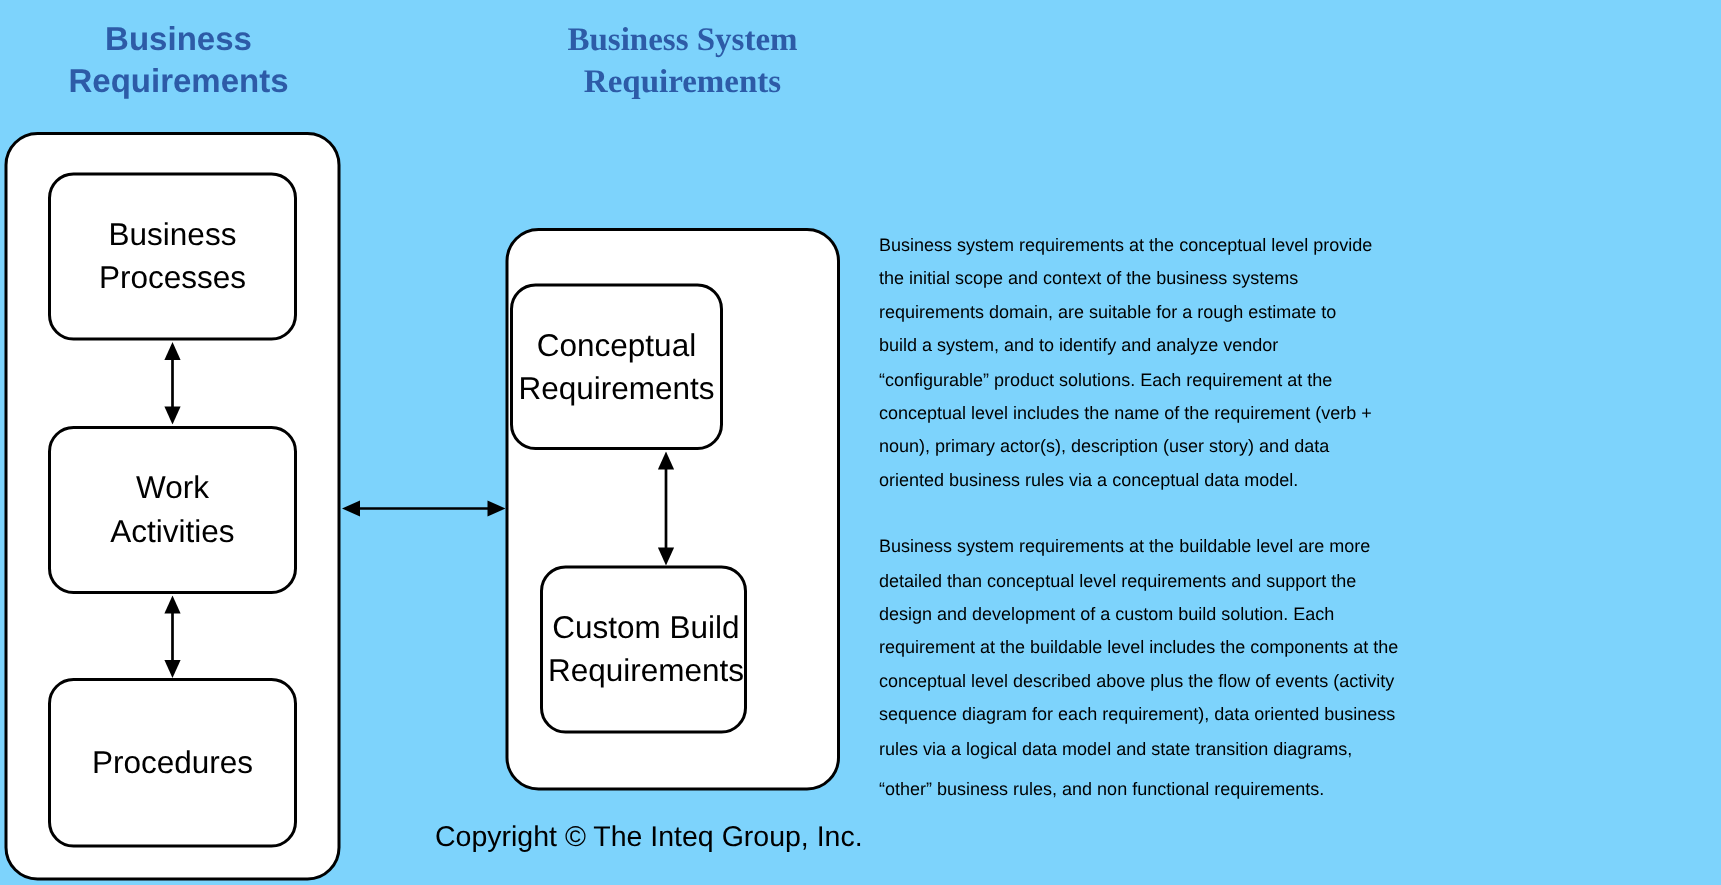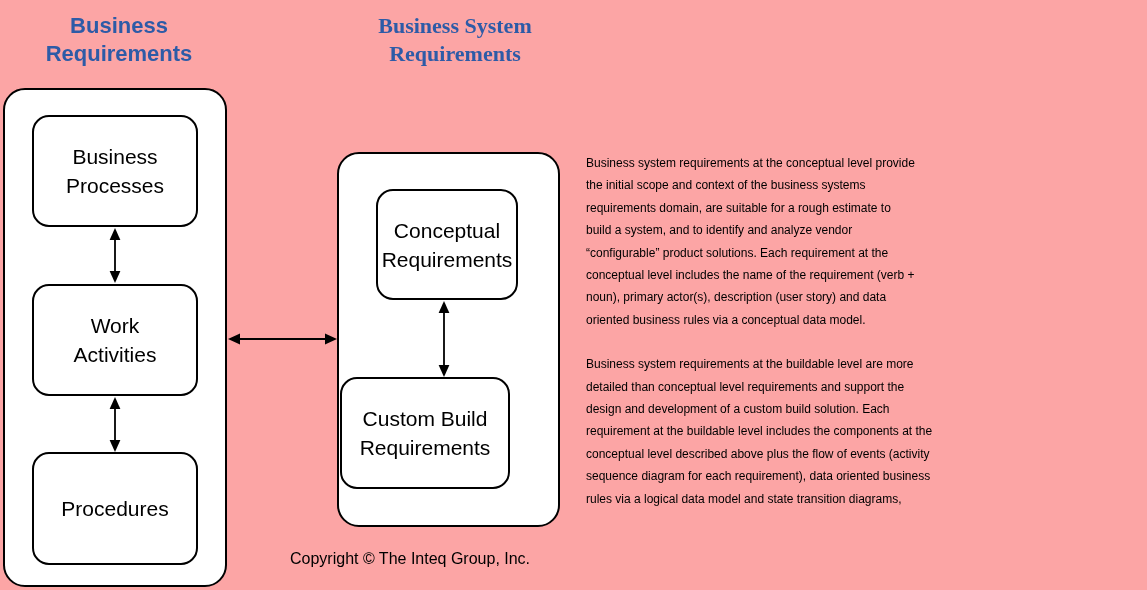--- a/index.html
+++ b/index.html
@@ -1,21 +1,21 @@
 <!DOCTYPE html>
 <html><head>
 <meta charset="utf-8">
 <style>
   * { margin: 0; padding: 0; box-sizing: border-box; }
   html, body { background: #ffffff; }
   .canvas {
     position: relative;
     width: 1147px;
     height: 590px;
-    background: #fca5a5;
+    background: #7dd3fc;
     font-family: "Liberation Sans", sans-serif;
     color: #000000;
     overflow: hidden;
   }
   .col-title {
     position: absolute;
     top: 12px;
     font-size: 22px;
     font-weight: bold;
     line-height: 28px;
@@ -43,32 +43,32 @@
   }
   .node-label {
     font-size: 21px;
     line-height: 29px;
     text-align: center;
     white-space: pre-line;
   }
   .node.business-processes { left: 32px;  top: 115px; width: 166px; height: 112px; }
   .node.work-activities    { left: 32px;  top: 284px; width: 166px; height: 112px; }
   .node.procedures         { left: 32px;  top: 452px; width: 166px; height: 113px; }
-  .node.conceptual         { left: 376px; top: 189px; width: 142px; height: 111px; }
-  .node.custom-build       { left: 340px; top: 377px; width: 170px; height: 112px; }
+  .node.conceptual         { left: 340px; top: 189px; width: 142px; height: 111px; }
+  .node.custom-build       { left: 360px; top: 377px; width: 138px; height: 112px; justify-content: flex-end; }
   .arrow { position: absolute; }
   .arrow.v1 { left: 107px; top: 228px; }
   .arrow.v2 { left: 107px; top: 397px; }
   .arrow.v3 { left: 436px; top: 301px; }
   .arrow.h1 { left: 228px; top: 331px; }
   .copyright {
     position: absolute;
     left: 290px;
     top: 547px;
-    font-size: 16px;
+    font-size: 19px;
     line-height: 24px;
     white-space: nowrap;
   }
   .description {
     position: absolute;
     left: 586px;
     top: 152px;
     width: 561px;
     font-size: 12px;
     line-height: 22.4px;
@@ -151,15 +151,16 @@
 conceptual level includes the name of the requirement (verb +
 noun), primary actor(s), description (user story) and data
 oriented business rules via a conceptual data model.</p>
     <p class="para2">Business system requirements at the buildable level are more
 detailed than conceptual level requirements and support the
 design and development of a custom build solution. Each
 requirement at the buildable level includes the components at the
 conceptual level described above plus the flow of events (activity
 sequence diagram for each requirement), data oriented business
 rules via a logical data model and state transition diagrams,</p>
+    <p class="para2-cont">“other” business rules, and non functional requirements.</p>
   </div>
 
 </div>
 
 </body></html>

